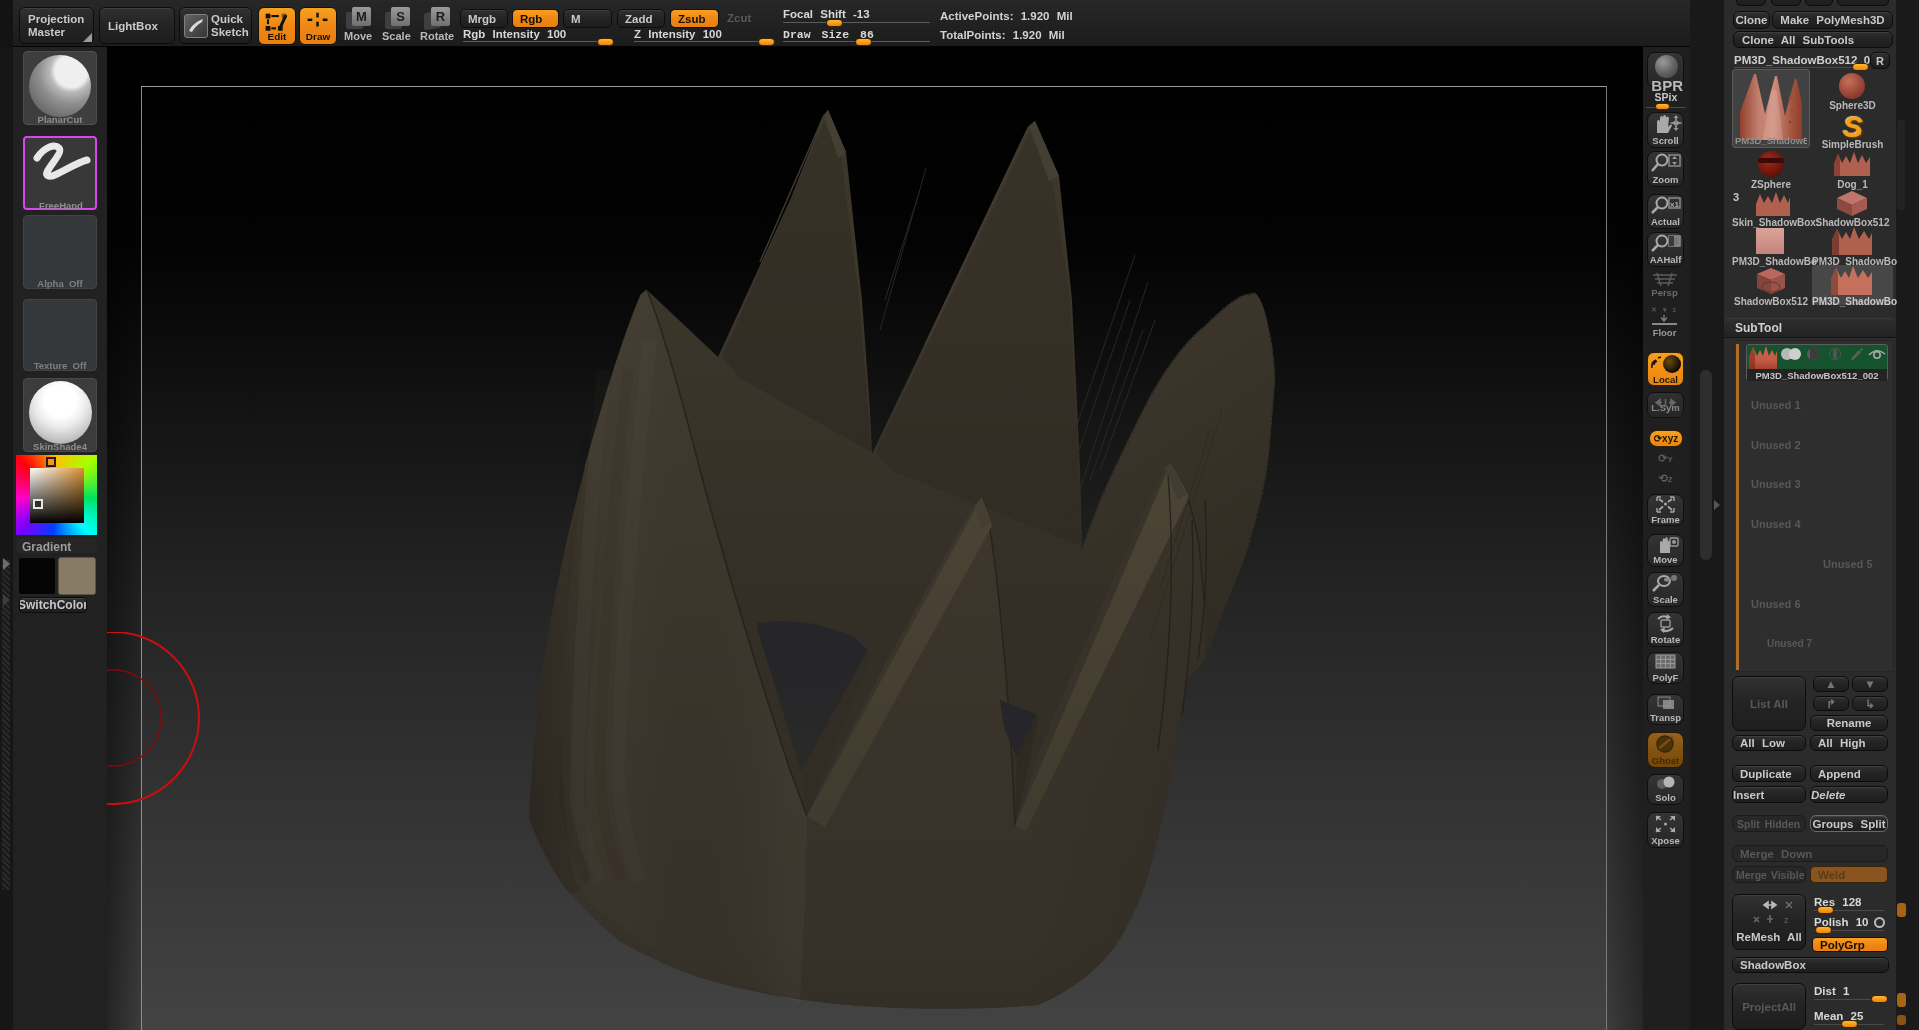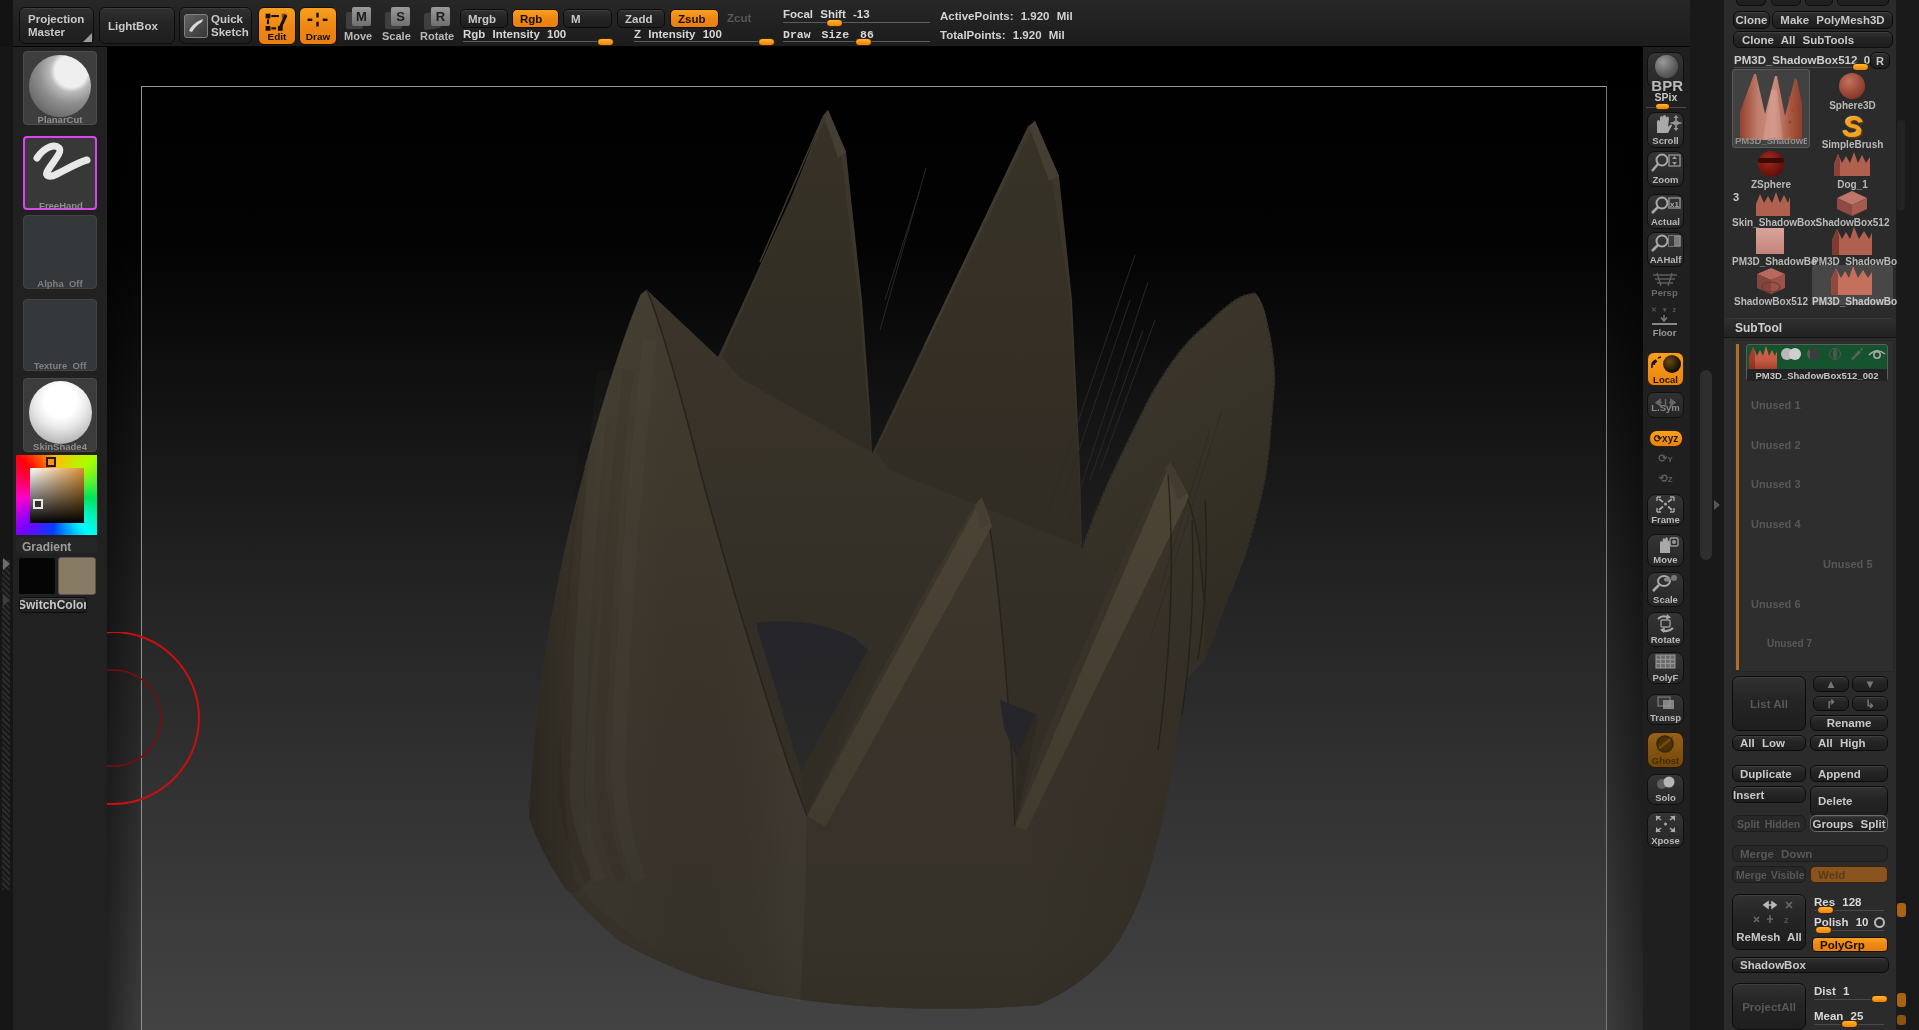--- a/index.html
+++ b/index.html
@@ -633,21 +633,21 @@
 <div class="btn ctr" style="left:1852px;top:676px;width:36px;height:16px;color:#777;">▼</div>
 <div class="btn ctr dim" style="left:1732px;top:676px;width:74px;height:55px;border-radius:7px;">List All</div>
 <div class="btn ctr" style="left:1813px;top:696px;width:36px;height:15px;color:#777;">↱</div>
 <div class="btn ctr" style="left:1852px;top:696px;width:36px;height:15px;color:#777;">↳</div>
 <div class="btn ctr" style="left:1810px;top:715px;width:78px;height:16px;">Rename</div>
 <div class="btn ws" style="left:1732px;top:735px;width:74px;height:16px;padding-left:7px;">All Low</div>
 <div class="btn ws" style="left:1810px;top:735px;width:78px;height:16px;padding-left:7px;">All High</div>
 <div class="btn" style="left:1732px;top:765px;width:74px;height:17px;padding-left:7px;">Duplicate</div>
 <div class="btn" style="left:1810px;top:765px;width:78px;height:17px;padding-left:7px;">Append</div>
 <div class="btn" style="left:1732px;top:786px;width:74px;height:17px;">Insert</div>
-<div class="btn" style="left:1810px;top:786px;width:78px;height:30px;padding-left:7px;">Delete</div>
+<div class="btn" style="left:1810px;top:786px;width:78px;height:17px;font-style:italic;">Delete</div>
 <div class="btn dim" style="left:1732px;top:815px;width:74px;height:17px;padding-left:4px;background:#272727;box-shadow:none;border-color:#1c1c1c;font-size:10.5px;word-spacing:2px;">Split Hidden</div>
 <div class="btn ctr ws" style="left:1810px;top:815px;width:78px;height:17px;border:1px solid #6a6a6a;">Groups Split</div>
 <div class="btn ws dim" style="left:1732px;top:845px;width:156px;height:17px;padding-left:7px;background:#272727;box-shadow:none;border-color:#1c1c1c;">Merge Down</div>
 <div class="btn dim" style="left:1732px;top:866px;width:74px;height:17px;padding-left:3px;background:#272727;box-shadow:none;border-color:#1c1c1c;font-size:10.5px;word-spacing:1px;">Merge Visible</div>
 <div class="abs" style="left:1810px;top:866px;width:78px;height:17px;background:#8a5420;border-radius:5px;border:1px solid #3a2408;color:#5a3c14;font-weight:bold;font-size:11.5px;display:flex;align-items:center;padding-left:7px;">Weld</div>
 
 <div class="btn" style="left:1732px;top:894px;width:74px;height:56px;border-radius:7px;flex-direction:column;justify-content:flex-end;padding-bottom:6px;">
   <svg width="60" height="26" viewBox="0 0 60 26" style="position:absolute;left:7px;top:4px;">
         <g stroke="#b9b9b9" stroke-width="1.6" fill="#b9b9b9">
           <path d="M24 6 h12" fill="none"></path>

